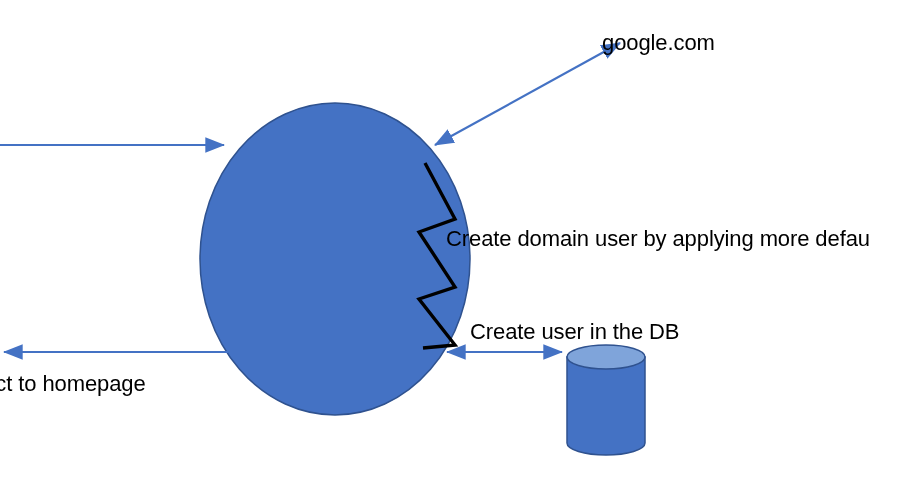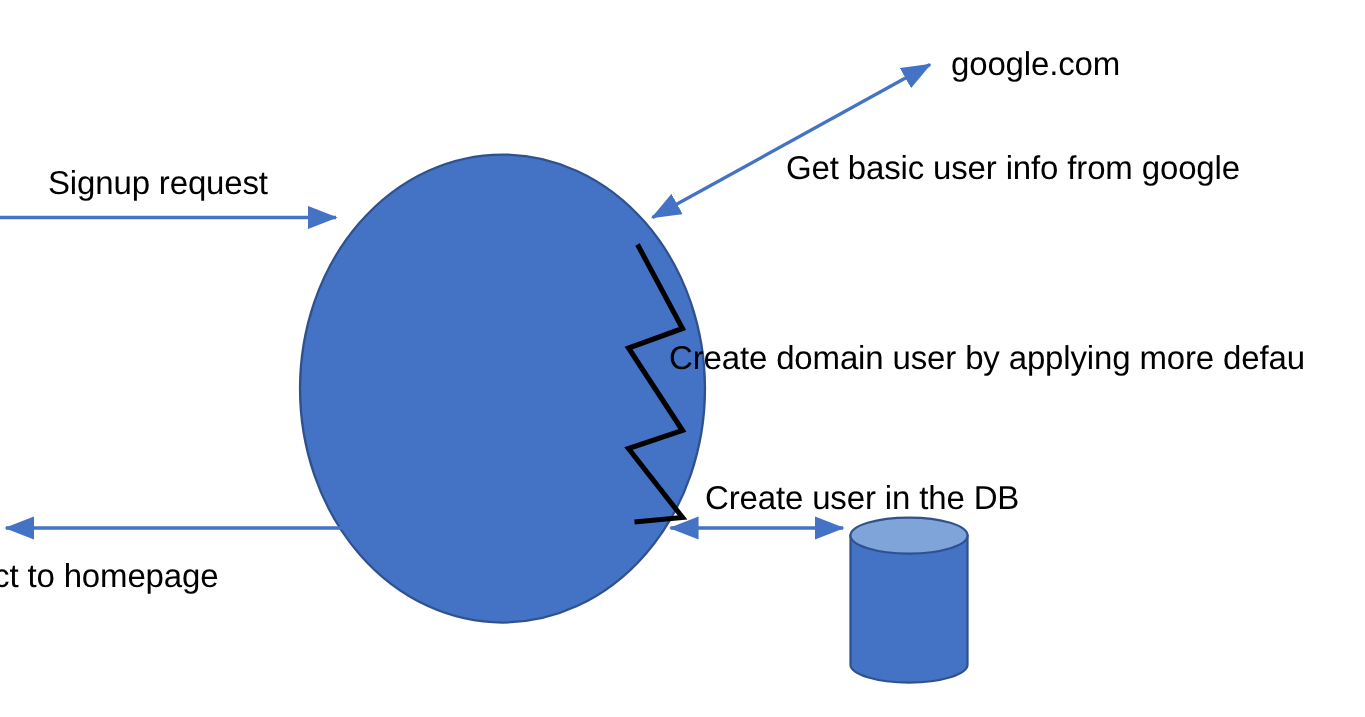--- a/index.html
+++ b/index.html
@@ -27,21 +27,21 @@
   .label {
     position: absolute;
     color: #000000;
     font-family: "Liberation Sans", sans-serif;
     font-size: 22px;
     line-height: 26px;
     white-space: nowrap;
     letter-spacing: -0.1px;
   }
   #label-signup-request { left: 32px;  top: 109px; }
-  #label-google-domain   { left: 634px; top: 30px;  }
+  #label-google-domain   { left: 602px; top: 30px;  }
   #label-get-basic-user  { left: 524px; top: 99px;  }
   #label-create-domain-user { left: 446px; top: 226px; }
   #label-persist-user    { left: 470px; top: 319px; }
   #label-redirect-home   { left: -24px; top: 371px; }
 </style>
 </head>
 <body>
 
 <div id="canvas">
 
@@ -66,25 +66,23 @@
     <line x1="228" y1="352" x2="4" y2="352" stroke="#4472C4" stroke-width="2.2" marker-end="url(#arrowhead-end)"></line>
 
     <line x1="447" y1="352" x2="562" y2="352" stroke="#4472C4" stroke-width="2.2" marker-start="url(#arrowhead-start)" marker-end="url(#arrowhead-end)"></line>
 
     <g>
       <path d="M567,357 L567,443 A39,12 0 0 0 645,443 L645,357 Z" fill="#4472C4" stroke="#2F528F" stroke-width="1.5"></path>
       <ellipse cx="606" cy="357" rx="39" ry="12" fill="#7FA4DA" stroke="#2F528F" stroke-width="1.5"></ellipse>
     </g>
   </svg>
 
-  <div class="label" id="label-signup-request">Signup request</div>
 
   <div class="label" id="label-google-domain">google.com</div>
 
-  <div class="label" id="label-get-basic-user">Get basic user info from google</div>
 
   <div class="label" id="label-create-domain-user">Create domain user by applying more defau</div>
 
   <div class="label" id="label-persist-user">Create user in the DB</div>
 
   <div class="label" id="label-redirect-home">rect to homepage</div>
 
 </div>
 
 </body></html>

